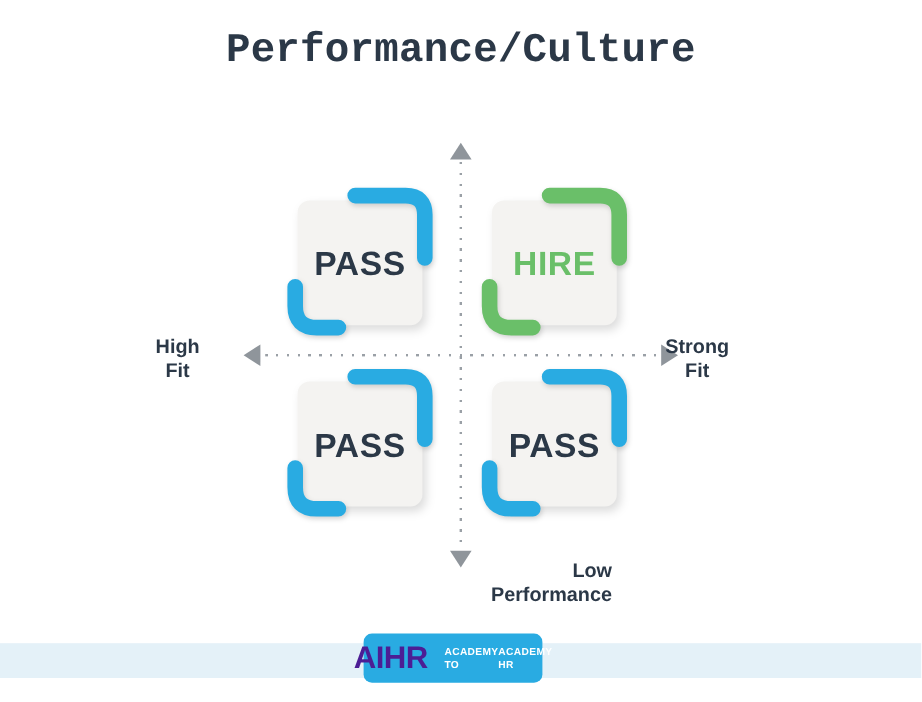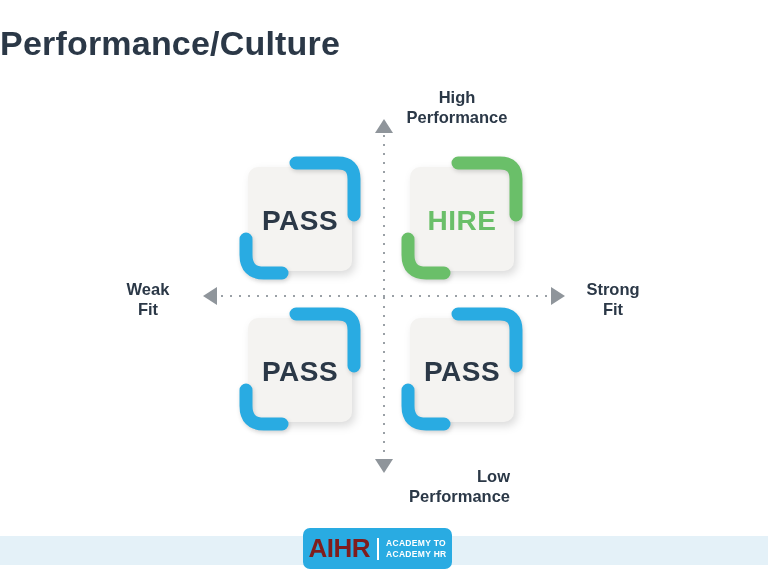--- a/index.html
+++ b/index.html
@@ -6,22 +6,22 @@
   body { background:#ffffff; font-family:"Liberation Sans", sans-serif; }
   .canvas {
     position:relative; width:768px; height:585px;
     background:#ffffff; overflow:hidden;
     font-family:"Liberation Sans", sans-serif;
   }
 
   
   .title {
     position:absolute; top:24px; left:0; width:100%;
-    display:flex; gap:11px;
-    font-size:34px; font-weight:800; letter-spacing:0.2px;
+    display:flex; justify-content:center; gap:11px;
+    font-size:34px; font-weight:800; letter-spacing:0.2px;font-family:Liberation Mono, monospace;
   }
   .title-main  { color:var(--navy,#2b3847); }
   .title-accent{ color:var(--accent-blue,#3ab5e9); }
 
   
   .axis-line { position:absolute; }
   .axis-v {
     left:383px; top:135px; width:2px; height:326px;
     background:repeating-linear-gradient(to bottom,#9aa0a6 0 2px,transparent 2px 9px);
   }
@@ -35,21 +35,21 @@
   .arrow-left  { left:203px; top:287px; border-top:9px solid transparent; border-bottom:9px solid transparent; border-right:14px solid #8f959b; }
   .arrow-right { left:551px; top:287px; border-top:9px solid transparent; border-bottom:9px solid transparent; border-left:14px solid #8f959b; }
 
   .axis-label {
     position:absolute; font-weight:800; color:var(--navy,#2b3847);
     font-size:16.5px; line-height:20px; text-align:center;
   }
   .axis-label-top    { left:404px; top:87px;  width:106px; }
   .axis-label-bottom { left:404px; top:466px; width:106px;text-align:right; }
   .axis-label-left   { left:119px; top:279px; width:58px;  }
-  .axis-label-right  { left:584px; top:279px; width:58px;  }
+  .axis-label-right  { left:552px; top:279px; width:58px;  }
 
   
   .quadrant { position:absolute; width:140px; height:140px; overflow:visible; }
   .q-tl { left:230px; top:149px; }
   .q-tr { left:392px; top:149px; }
   .q-bl { left:230px; top:300px; }
   .q-br { left:392px; top:300px; }
   .card-bg {
     fill:#f4f3f1;
     filter:drop-shadow(3px 4px 4px rgba(0,0,0,0.14));
@@ -70,47 +70,46 @@
   .footer-band {
     position:absolute; left:0; top:536px; width:768px; height:29px;
     background:var(--band,#e4f1f8);
   }
   .logo {
     position:absolute; left:303px; top:528px; width:149px; height:41px;
     background:var(--brand,#29abe2); border-radius:7px;
     display:flex; align-items:center; justify-content:center; gap:7px;
   }
   .logo-text {
-    color:#7f1d1d; font-size:26px; font-weight:800; letter-spacing:-0.5px;
+    color:#4c1d95; font-size:26px; font-weight:800; letter-spacing:-0.5px;
   }
   .logo-divider { width:2px; height:22px; background:#ffffff; }
   .logo-tagline {
-    display:flex; flex-direction:column; color:#ffffff;
+    display:flex; flex-direction:row; color:#ffffff;
     font-size:8.5px; font-weight:700; line-height:10.5px; letter-spacing:0.3px;
   }
 </style>
 </head>
 <body>
 
 <div class="canvas">
 
   <div class="title" style="--navy: #2b3847;">
     <span class="title-main">Performance/Culture</span>
   </div>
 
   <div class="axis-line axis-v"></div>
   <div class="axis-line axis-h"></div>
   <div class="arrow arrow-up"></div>
   <div class="arrow arrow-down"></div>
   <div class="arrow arrow-left"></div>
   <div class="arrow arrow-right"></div>
 
-  <div class="axis-label axis-label-top" style="--navy: #2b3847;">High Performance</div>
   <div class="axis-label axis-label-bottom" style="--navy: #2b3847;">Low Performance</div>
-  <div class="axis-label axis-label-left" style="--navy: #2b3847;">Weak Fit</div>
+  <div class="axis-label axis-label-left" style="--navy: #2b3847;">High Fit</div>
   <div class="axis-label axis-label-right" style="--navy: #2b3847;">Strong Fit</div>
 
   <svg class="quadrant q-tl" viewBox="0 0 140 140" style="--bracket: #29abe2;">
     <rect class="card-bg" x="18" y="18" width="104" height="104" rx="10"></rect>
     <path class="bracket" d="M 66 14 L 108 14 Q 124 14 124 30 L 124 66"></path>
     <path class="bracket" d="M 16 90 L 16 106 Q 16 124 34 124 L 52 124"></path>
     <text class="card-label" x="70" y="71" style="--label: #2b3847;">PASS</text>
   </svg>
 
   <svg class="quadrant q-tr" viewBox="0 0 140 140" style="--bracket: #6abf69;">

